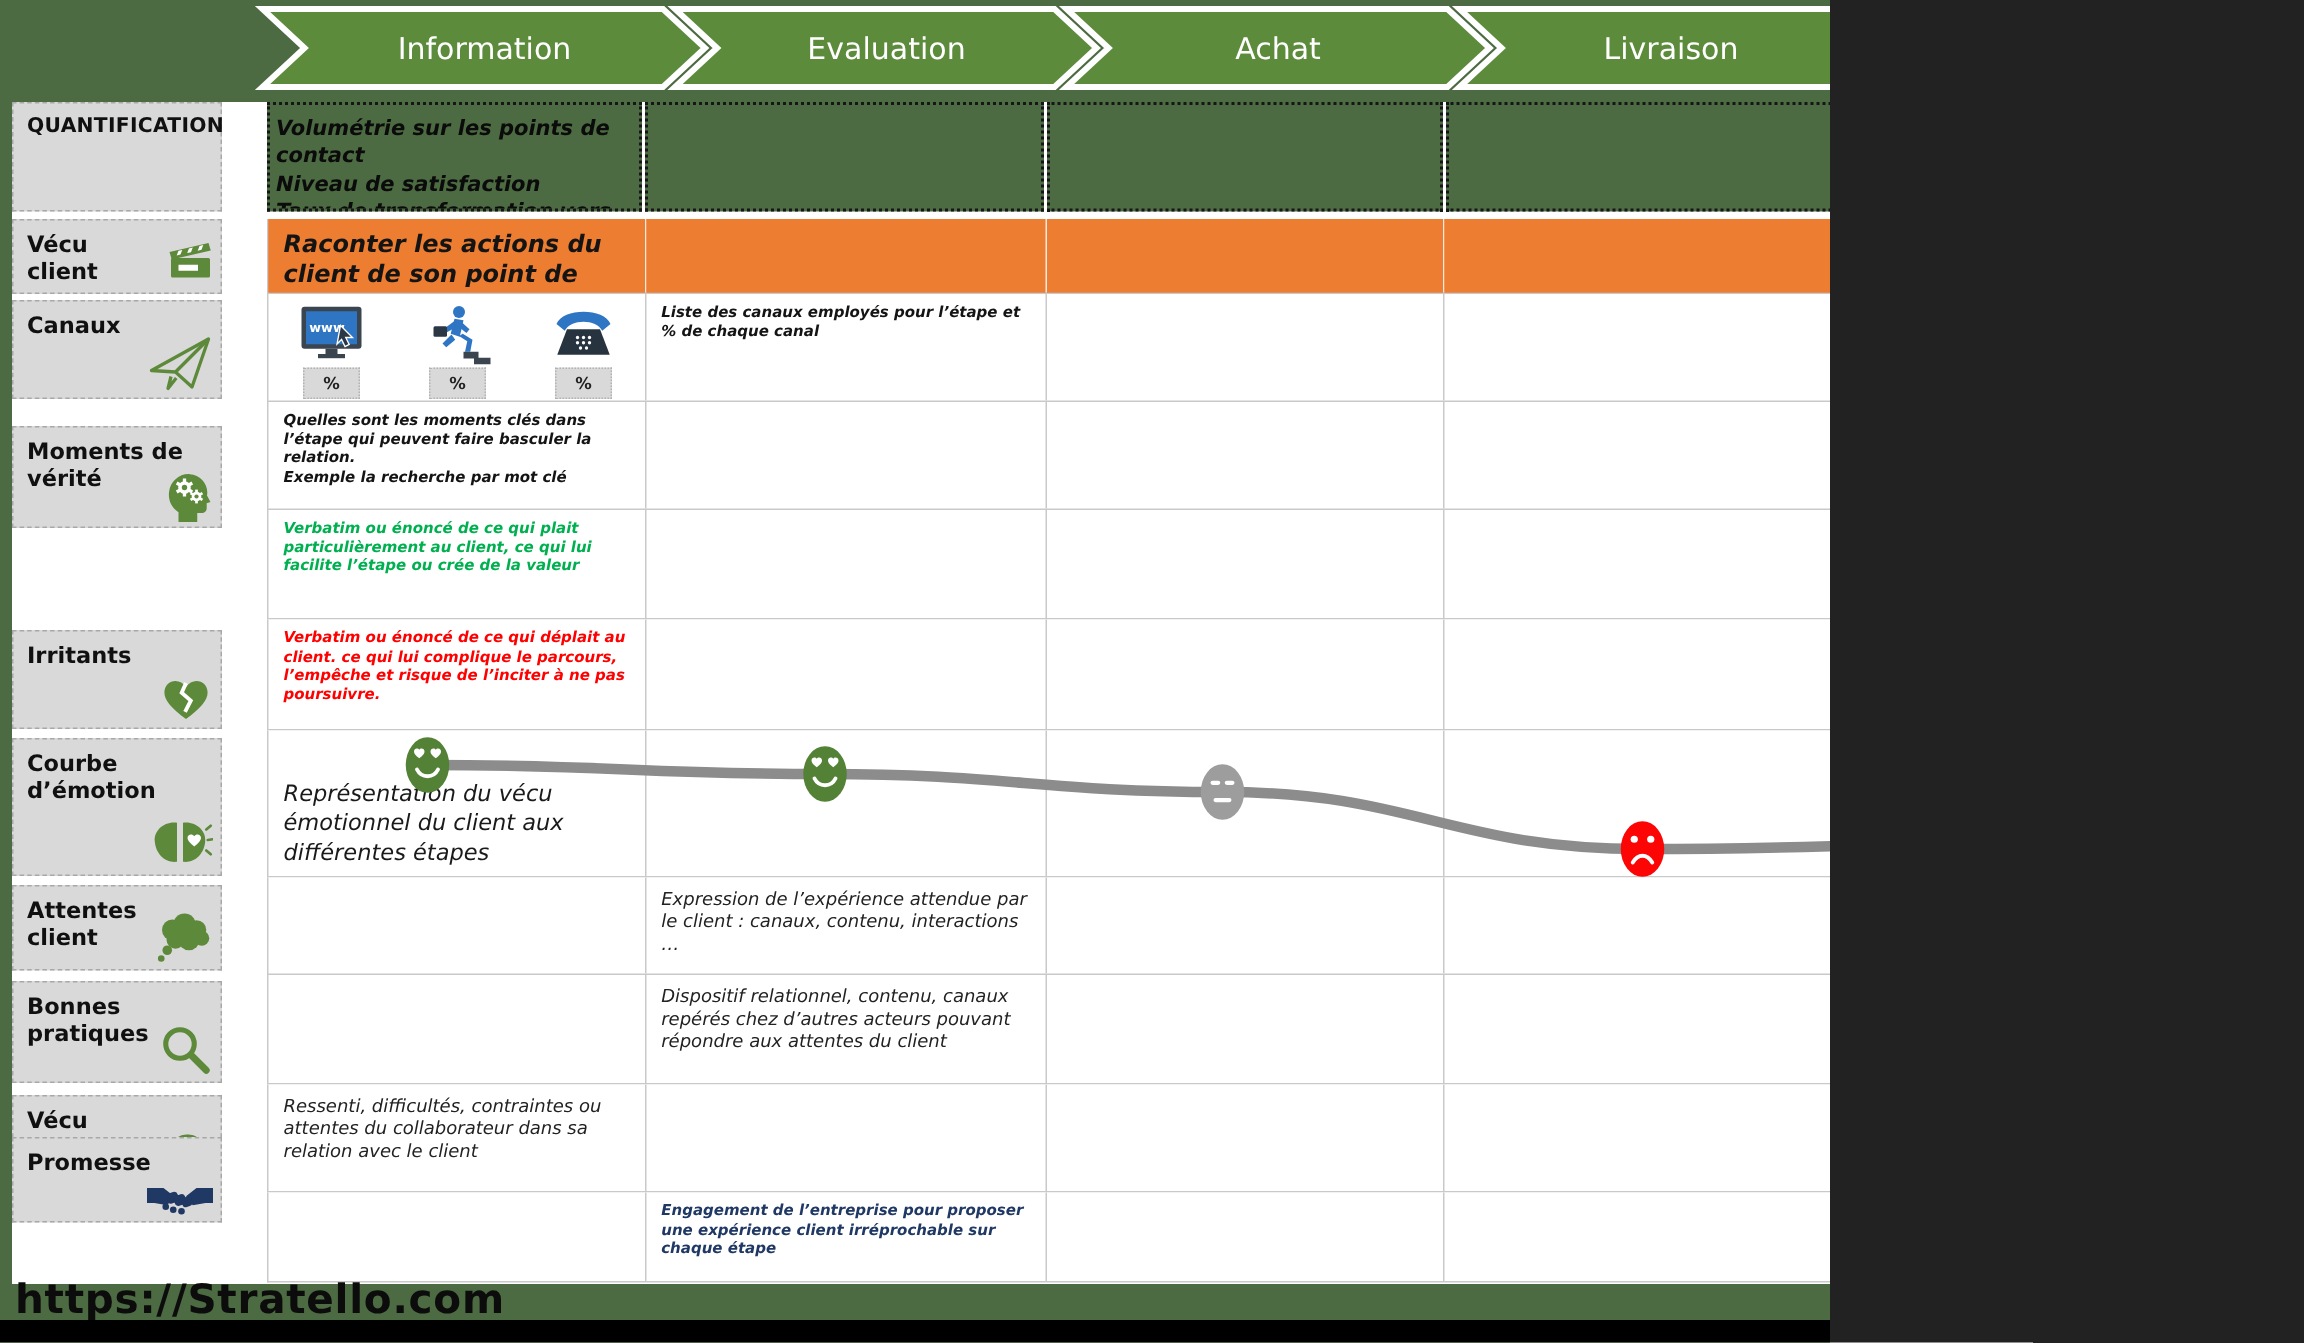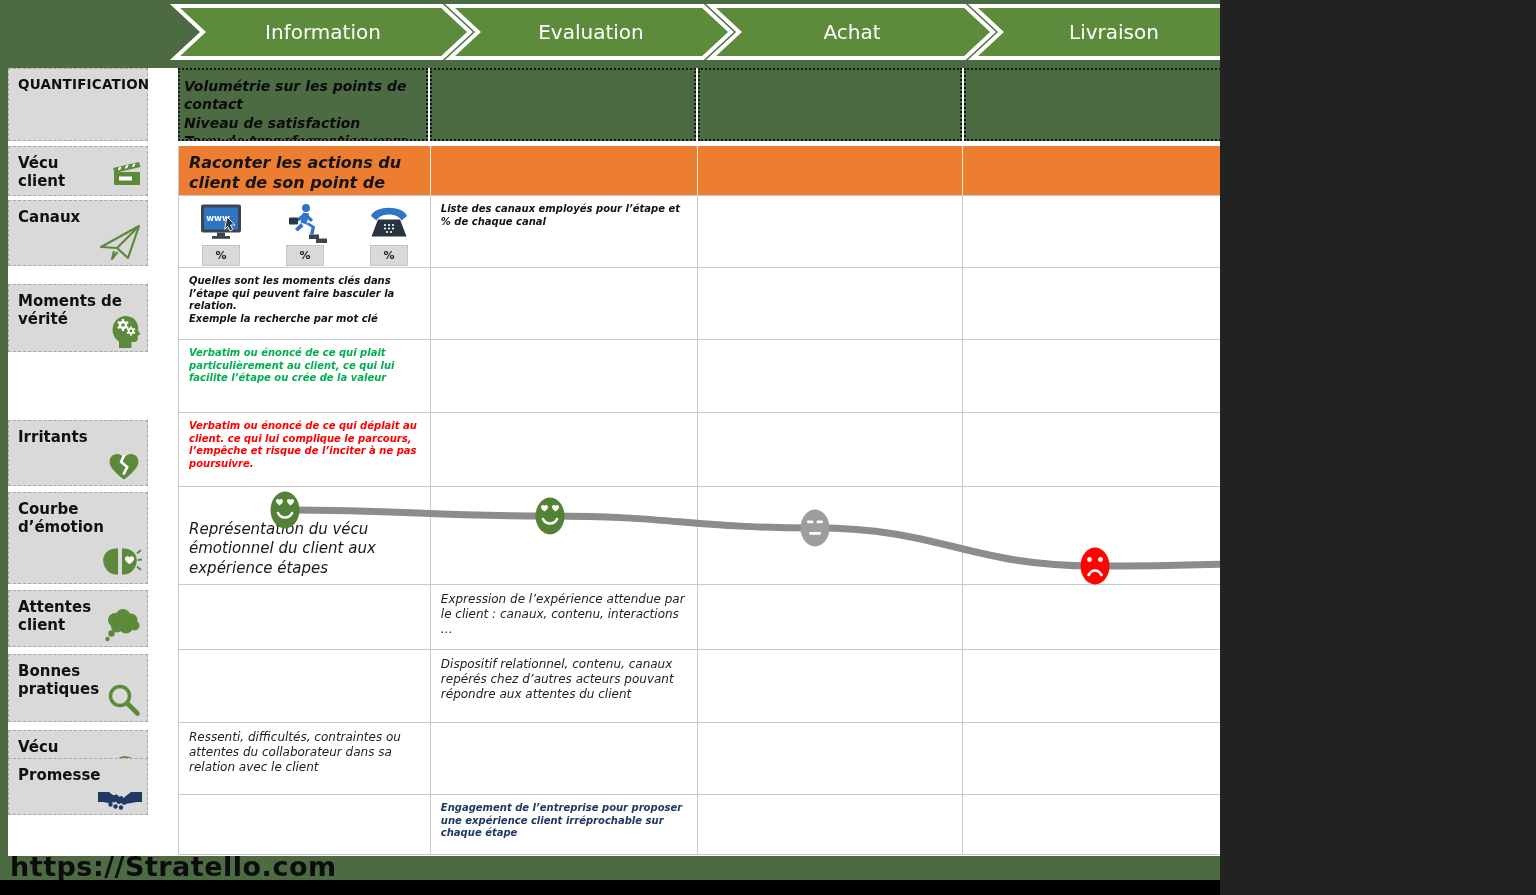--- a/index.html
+++ b/index.html
@@ -376,21 +376,21 @@
         <div class="cell-text red-text">Verbatim ou énoncé de ce qui déplait au client. ce qui lui complique le parcours, l’empêche et risque de l’inciter à ne pas poursuivre.</div>
       </div>
       <div class="t-cell c2"></div>
       <div class="t-cell c3"></div>
       <div class="t-cell c4"></div>
       <div class="t-cell c5"></div>
     </div>
 
     <div class="t-row row-7">
       <div class="t-cell c1">
-        <div class="courbe-caption">Représentation du vécu émotionnel du client aux expérience étapes</div>
+        <div class="courbe-caption">Représentation du vécu émotionnel du client aux différentes étapes</div>
       </div>
       <div class="t-cell c2"></div>
       <div class="t-cell c3"></div>
       <div class="t-cell c4"></div>
       <div class="t-cell c5"></div>
     </div>
 
     <div class="t-row row-8">
       <div class="t-cell c1"></div>
       <div class="t-cell c2">

